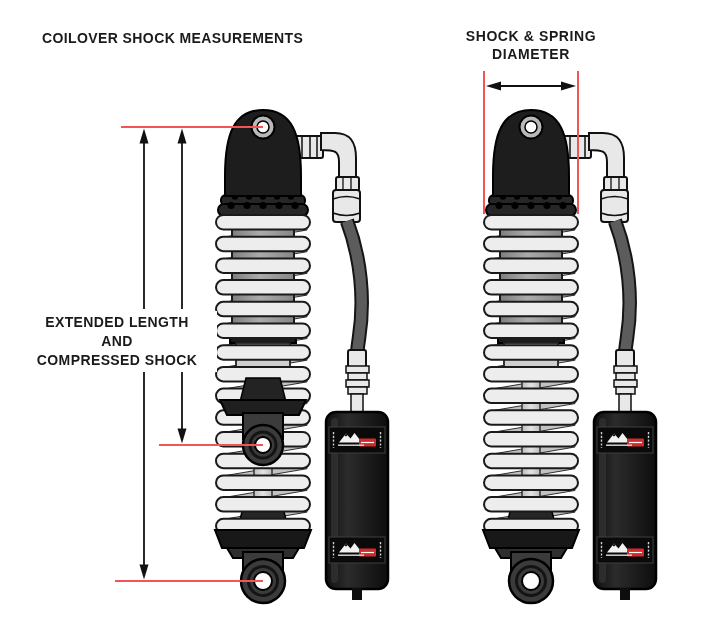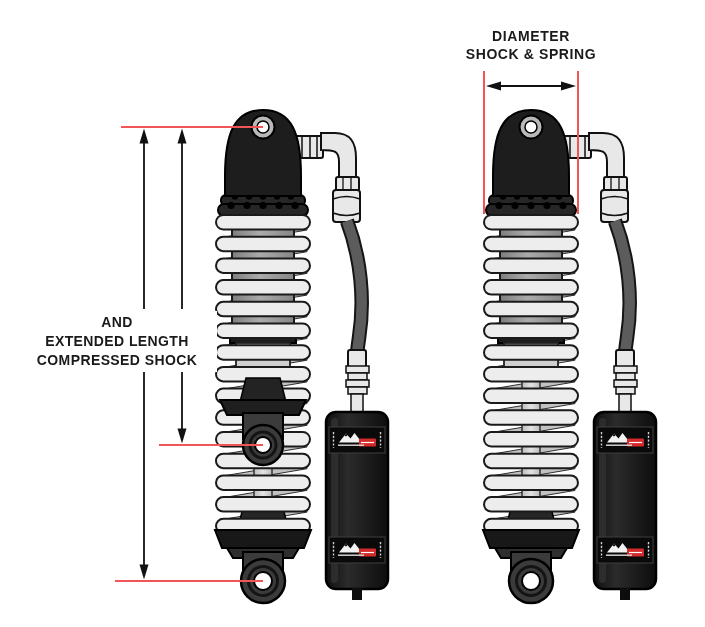--- a/index.html
+++ b/index.html
@@ -212,25 +212,26 @@
         <line x1="578" y1="71" x2="578" y2="214"></line>
       </g>
       <g stroke="#111" fill="#111" stroke-width="1.8">
         <line x1="498" y1="86" x2="564" y2="86"></line>
         <polygon points="486,86 501,81.5 501,90.5" stroke="none"></polygon>
         <polygon points="576,86 561,81.5 561,90.5" stroke="none"></polygon>
       </g>
     </g>
   </svg>
 
+  <div class="title-left">COILOVER SHOCK MEASUREMENTS</div>
 
   <div class="title-right">
+    <div>SHOCK &amp; SPRING</div>
     <div>DIAMETER</div>
-    <div>SHOCK &amp; SPRING</div>
   </div>
 
   <div class="length-label">
+    <div>EXTENDED LENGTH</div>
     <div>AND</div>
-    <div>EXTENDED LENGTH</div>
     <div>COMPRESSED SHOCK</div>
   </div>
 
 </div>
 
 </body></html>

